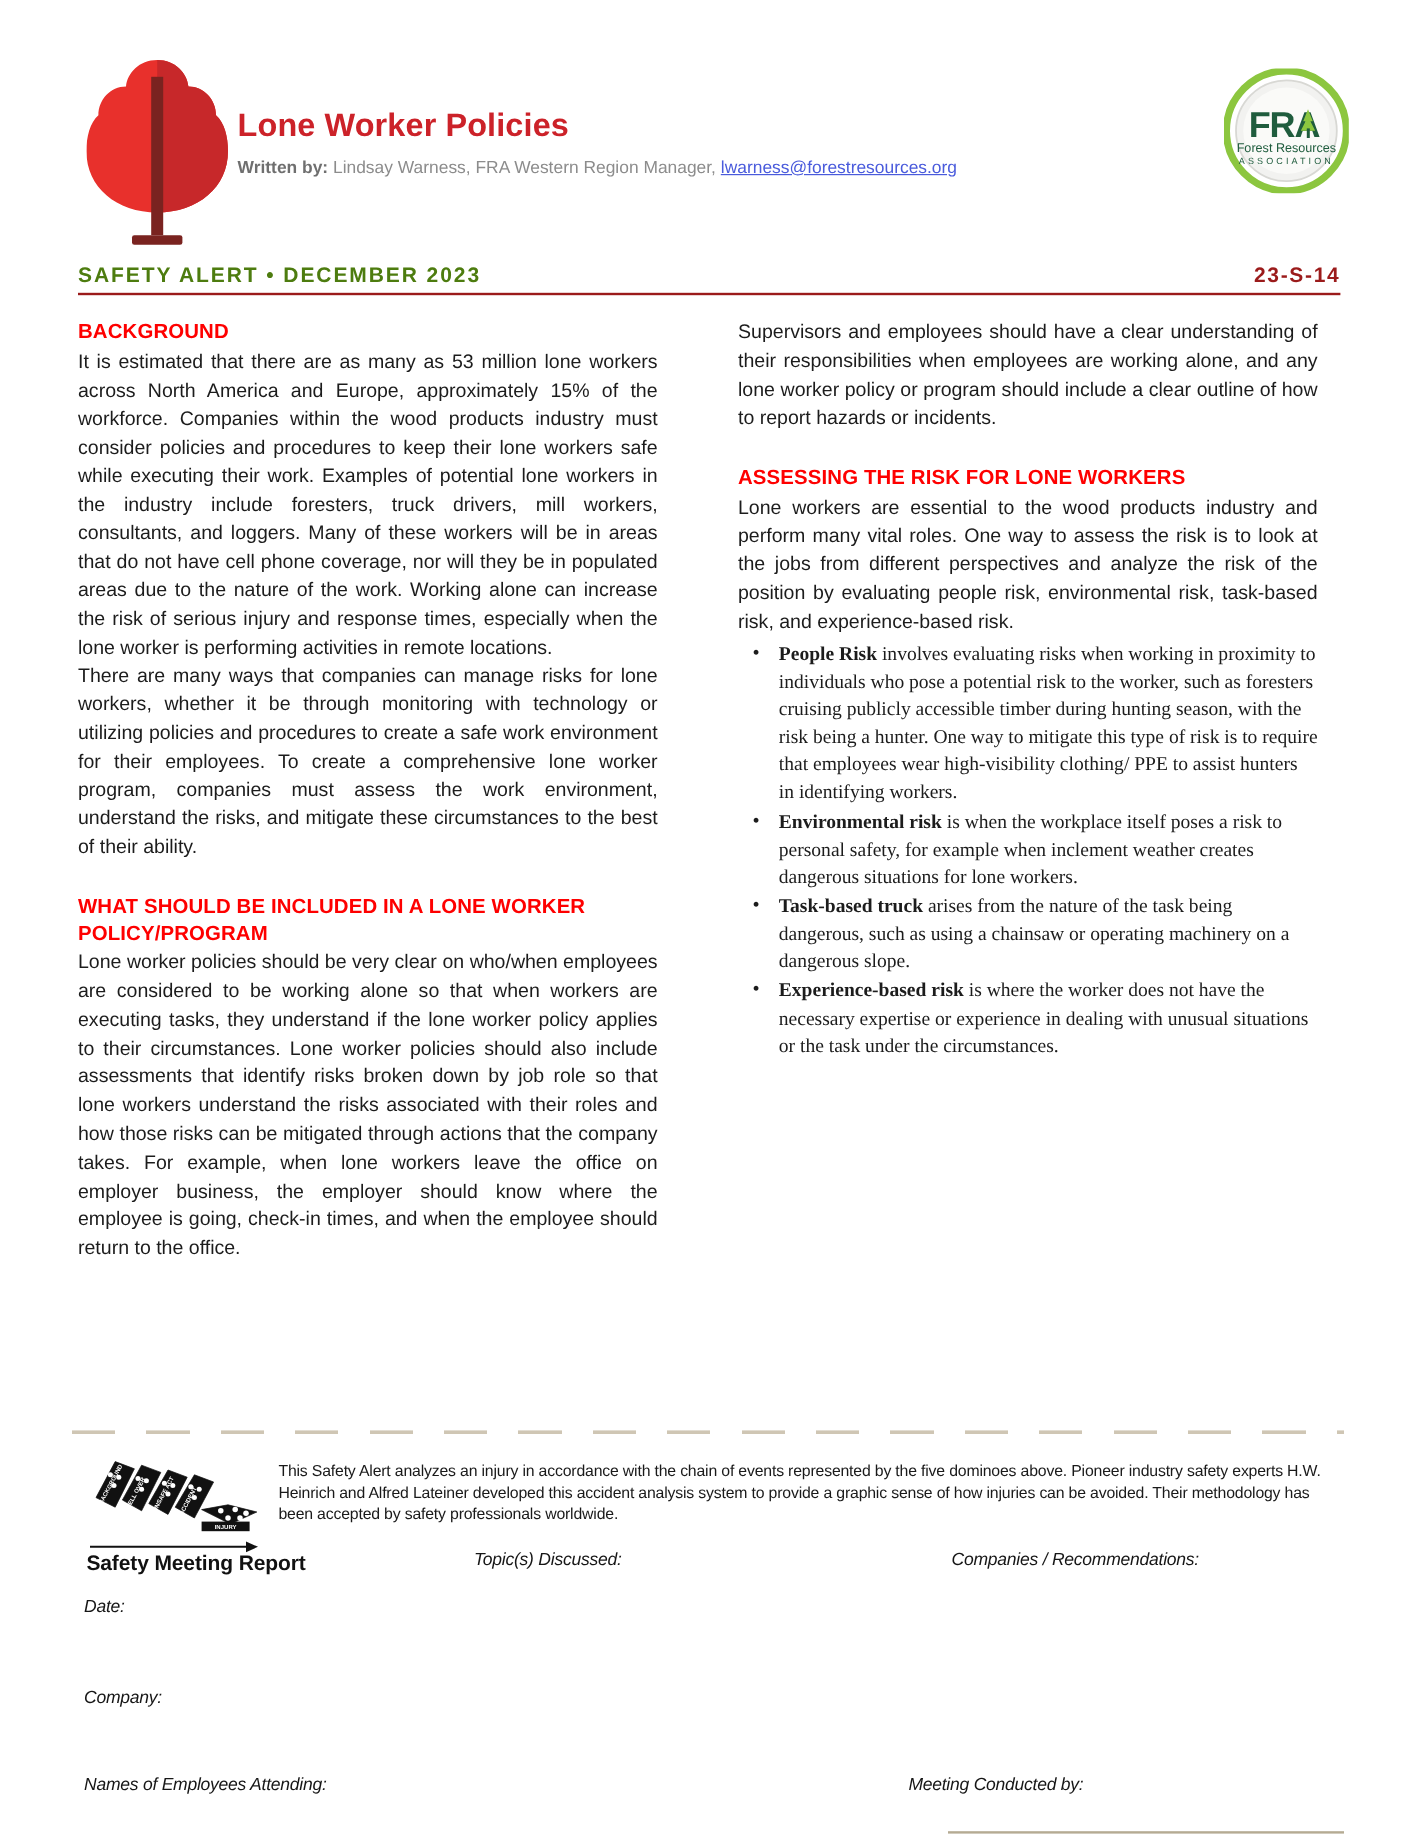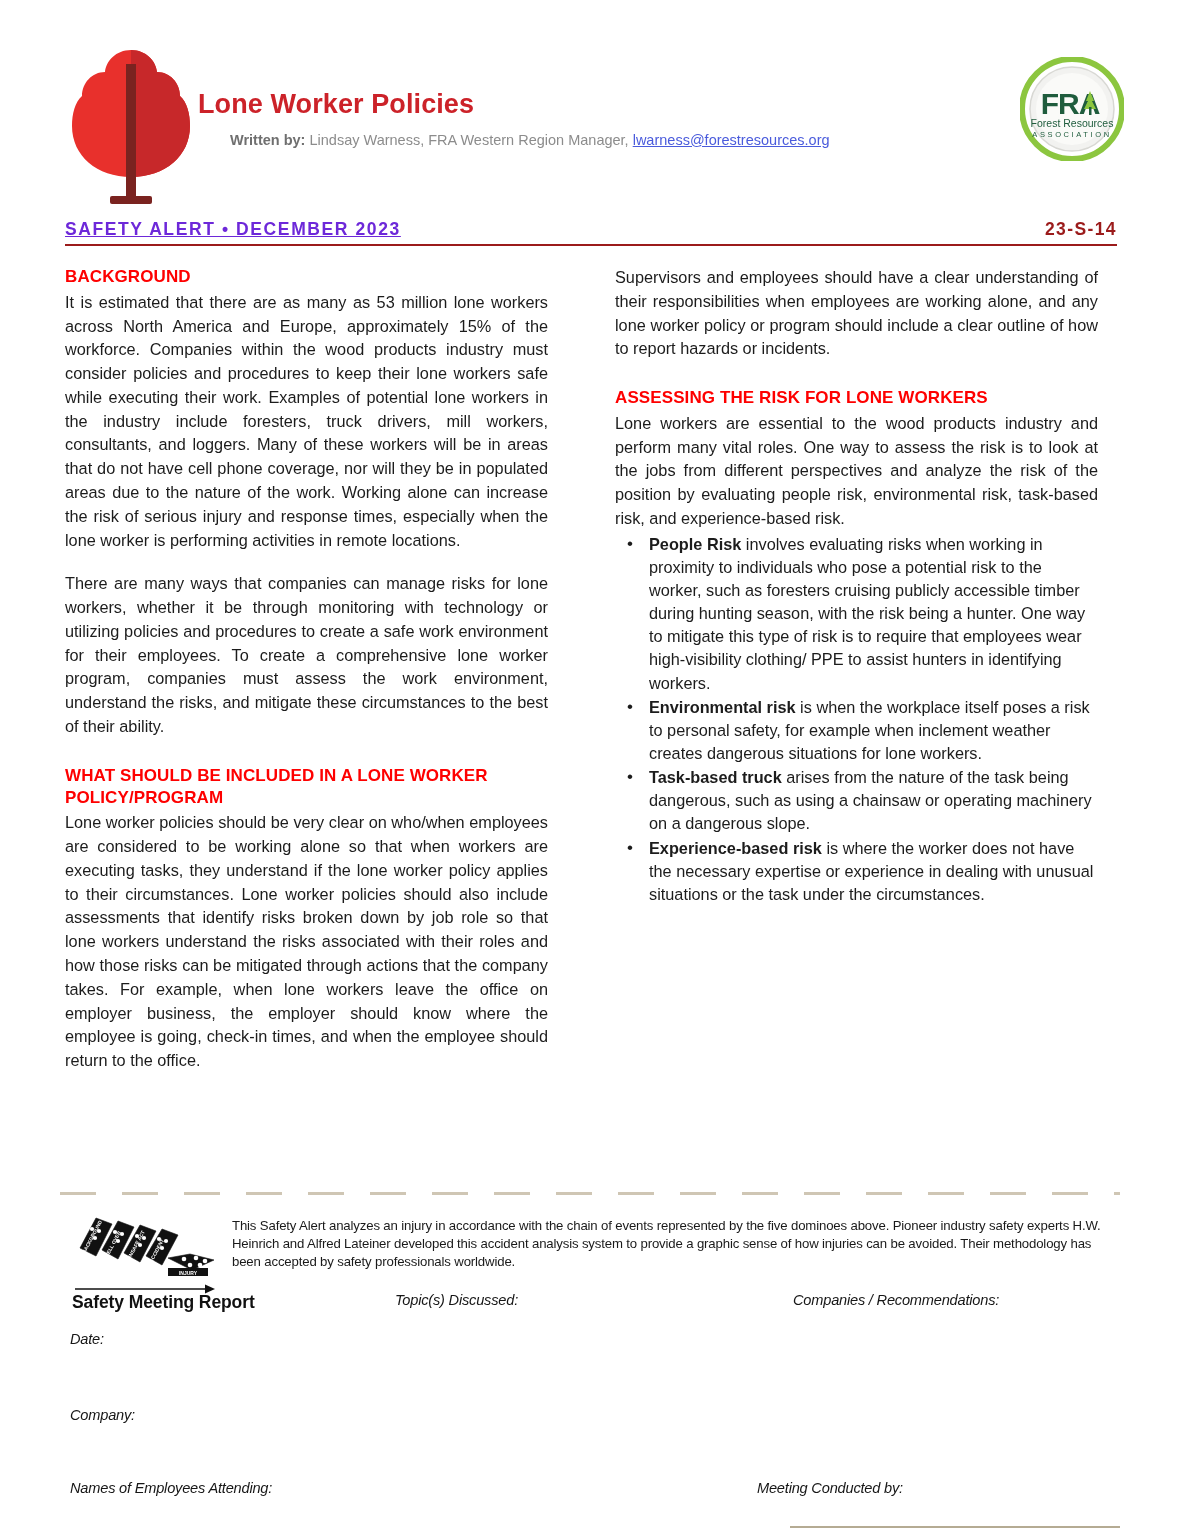--- a/index.html
+++ b/index.html
@@ -47,21 +47,20 @@
     font-weight: bold;
     color: #cc2229;
     letter-spacing: 0.1px;
     line-height: 1.1;
     margin: 0 0 11px 0;
   }
   .byline {
     font-size: 14.5px;
     color: #8c8c8c;
     line-height: 1.25;
-    margin-left: 32px;
   }
   .byline .lbl {
     font-weight: bold;
     color: #6f6f6f;
   }
   .byline .email {
     color: #4a5bdc;
     text-decoration: underline;
   }
   .fra-logo {
@@ -78,23 +77,22 @@
     left: 65px;
     top: 219px;
     width: 1052px;
     height: 28px;
   }
   .alert-bar .bar-left {
     position: absolute;
     left: 0; top: 0;
     font-size: 17.5px;
     font-weight: bold;
-    color: #6d28d9;
+    color: #4d7c0f;
     letter-spacing: 1.6px;
-    text-decoration: underline;
   }
   .alert-bar .bar-right {
     position: absolute;
     right: 0; top: 0;
     font-size: 17.5px;
     font-weight: bold;
     color: #9b1b1b;
     letter-spacing: 1.4px;
     text-align: center;
   }
@@ -133,26 +131,27 @@
   }
   .section.spaced { margin-top: 26px; }
 
   p.body {
     font-size: 16.3px;
     line-height: 1.46;
     margin: 0 0 0 0;
     text-align: justify;
     color: #1c1c1c;
   }
-  p.body + p.body { margin-top: 20px; }
+  p.body + p.body { }
 
   ul.risk-list {
     margin: 2px 0 0 0;
     padding-left: 34px;
     list-style: none;
+    font-family: Liberation Serif, serif;
   }
   ul.risk-list li {
     position: relative;
     font-size: 16.3px;
     line-height: 1.42;
     margin-bottom: 1px;
     color: #1c1c1c;
   }
   ul.risk-list li::before {
     content: "\2022";

